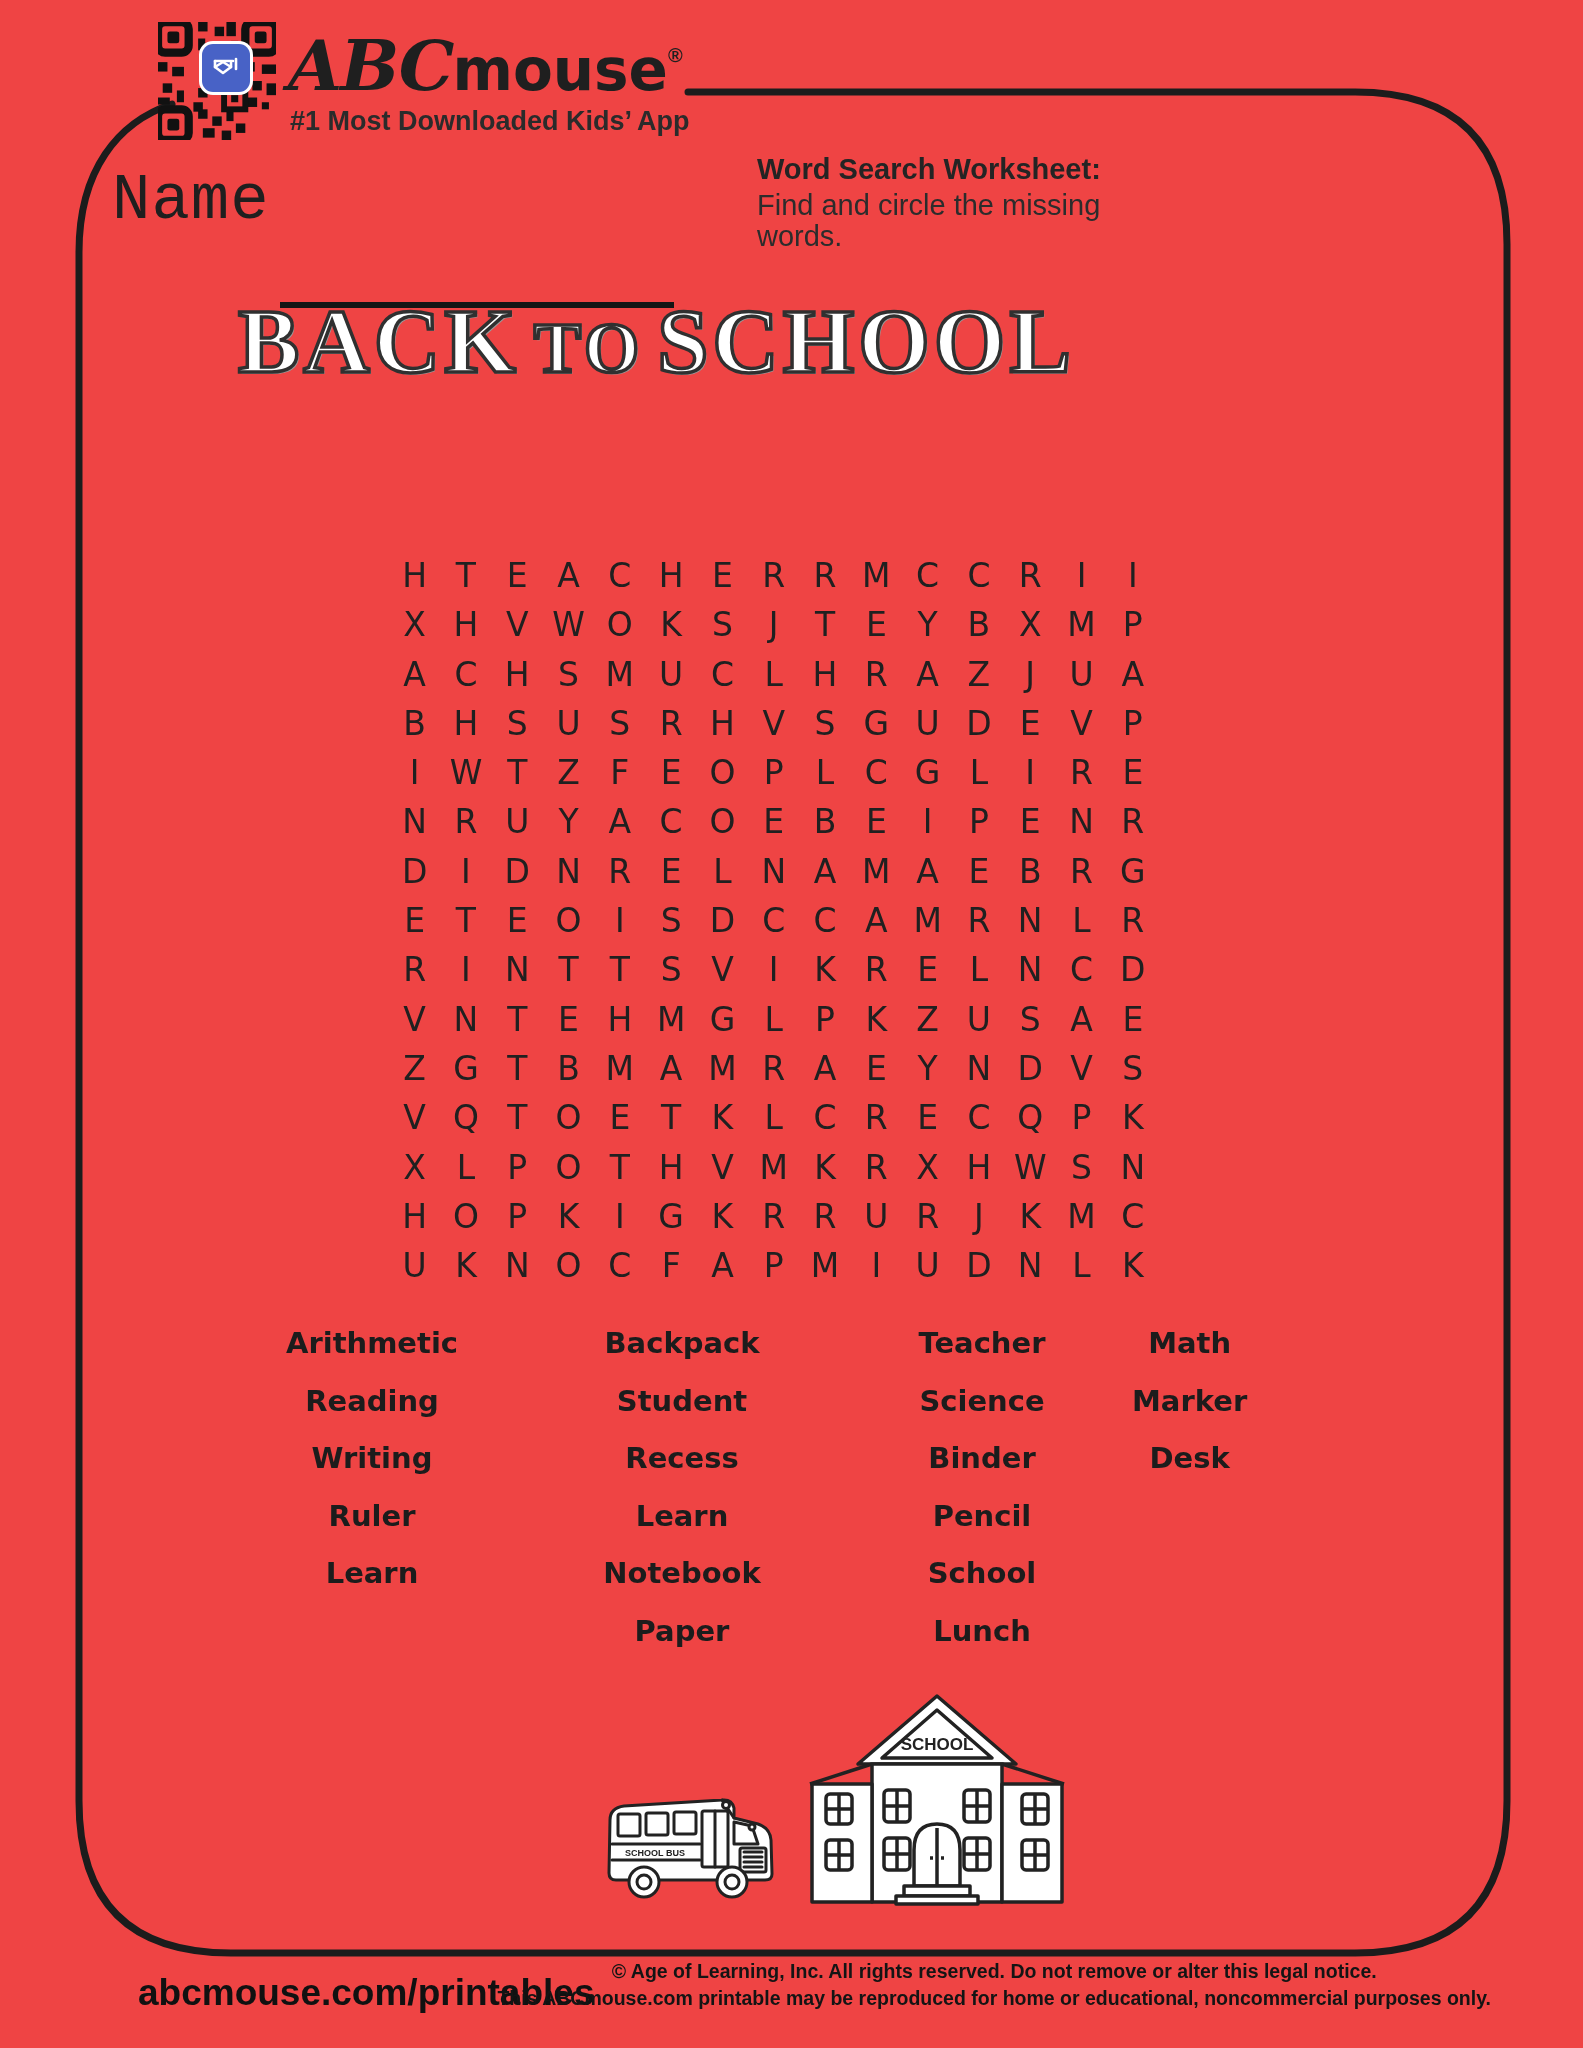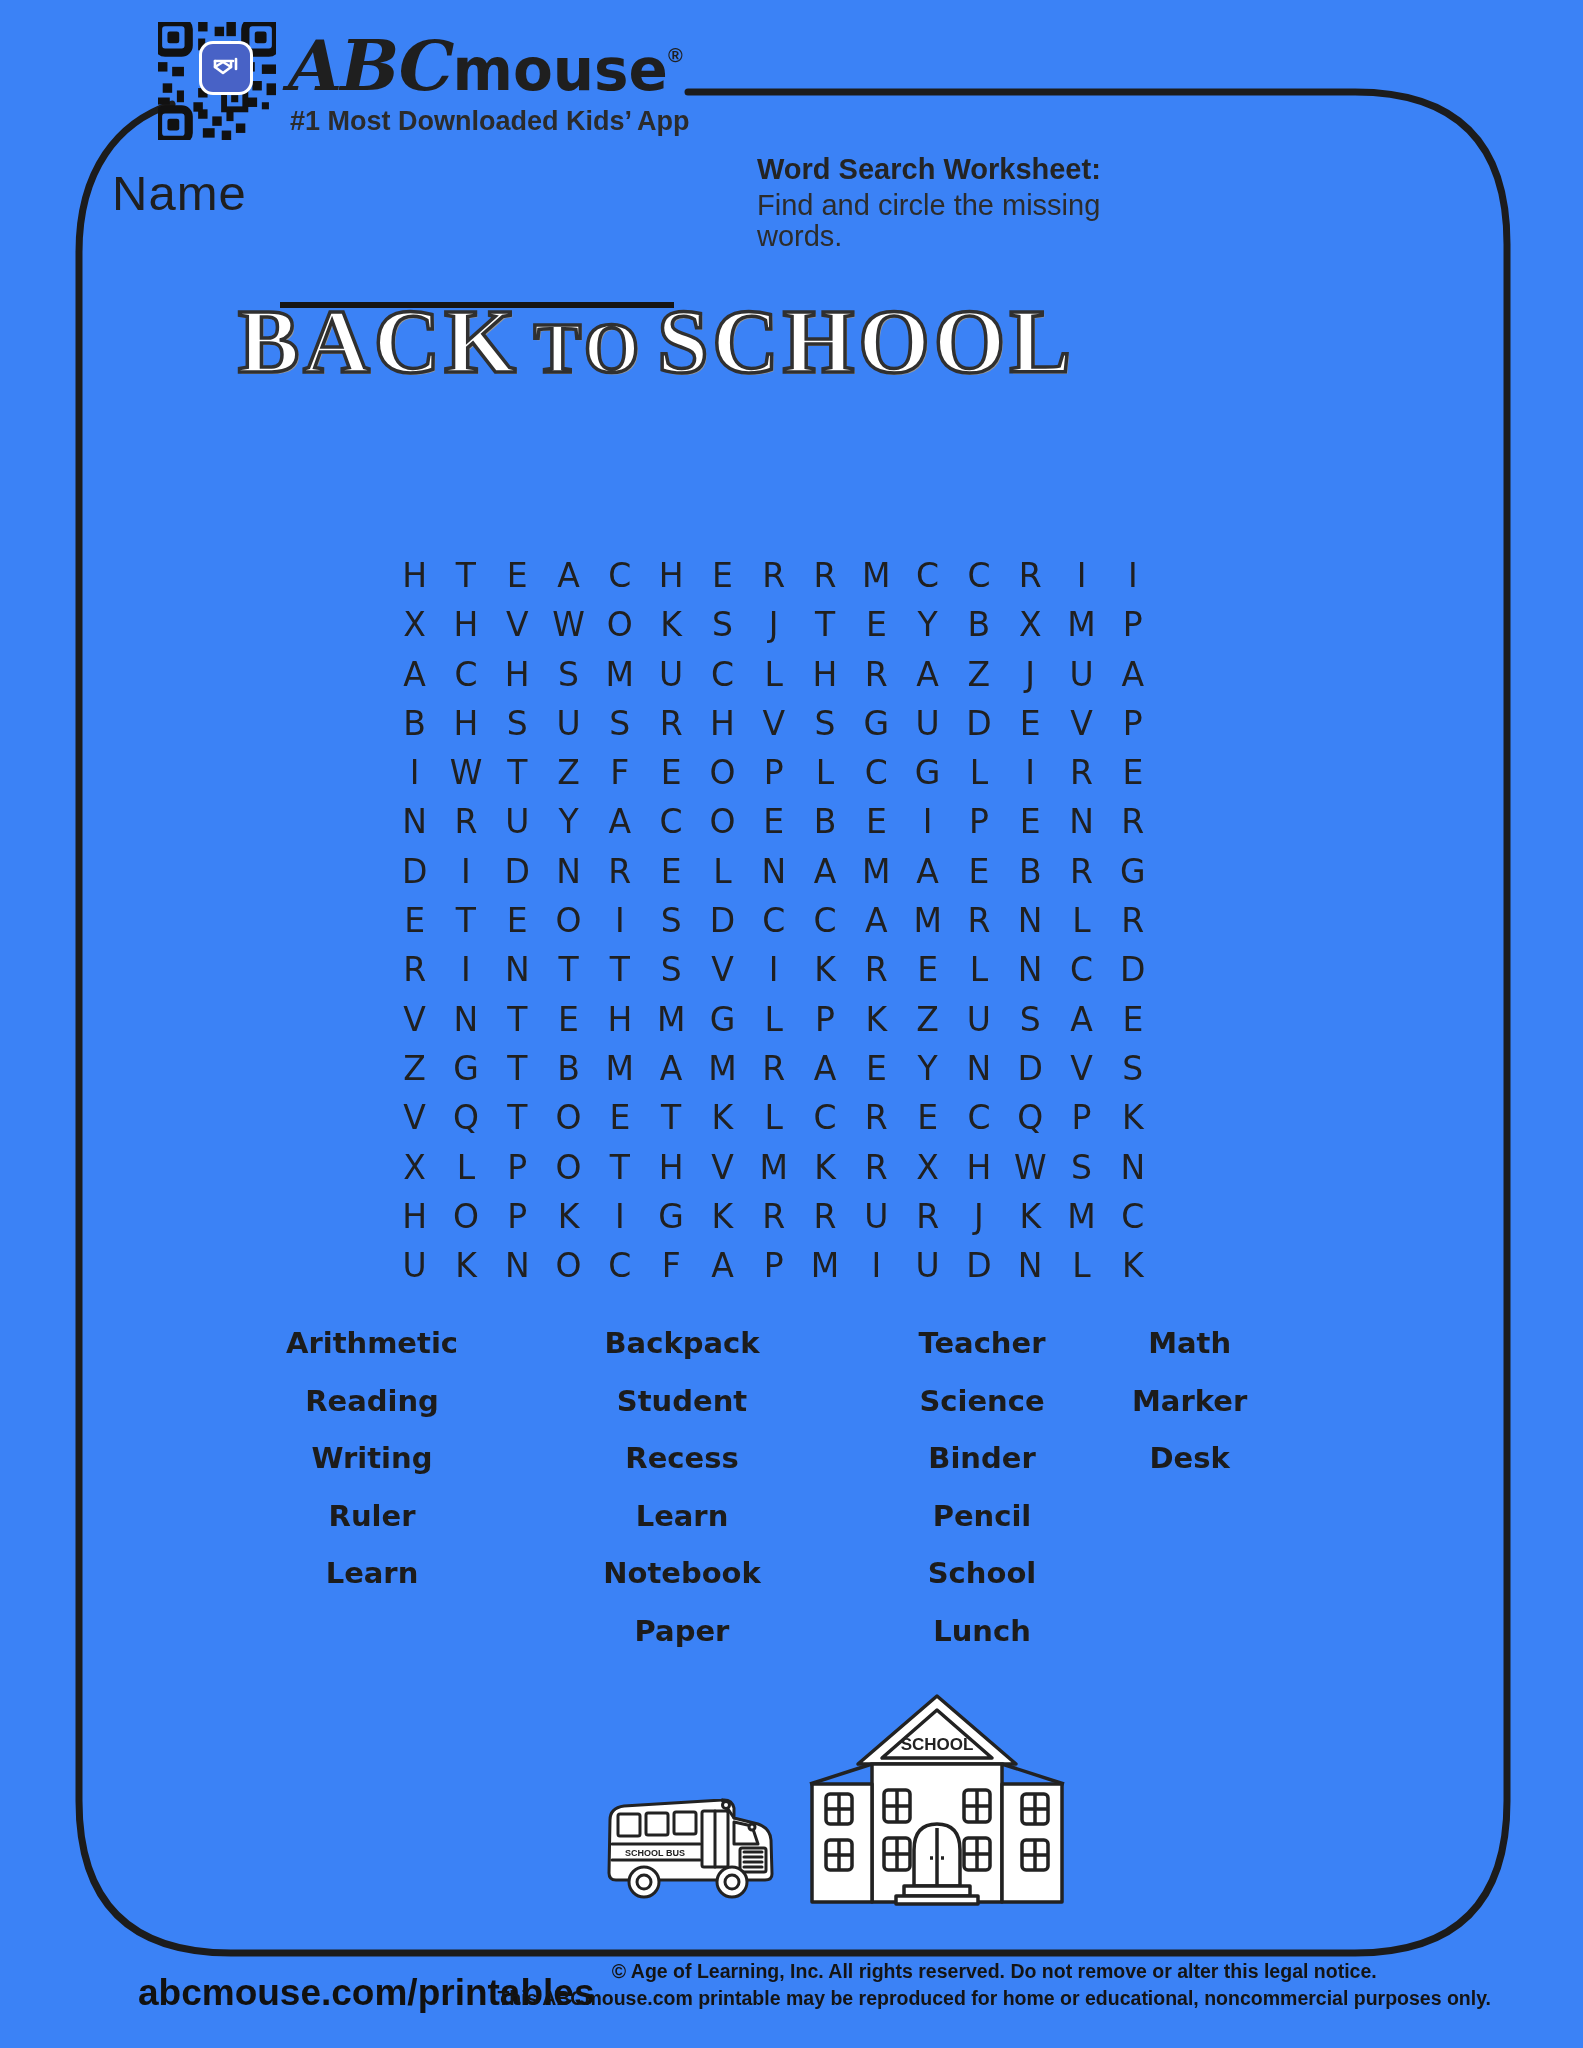--- a/index.html
+++ b/index.html
@@ -1,36 +1,36 @@
 <!DOCTYPE html>
 <html><head>
 <meta charset="utf-8">
 <style>
   html,body{margin:0;padding:0;background:#e8e8e8;}
-  .page{position:relative;width:1583px;height:2048px;background:#3b82f6;overflow:hidden;
+  .page{position:relative;width:1583px;height:2048px;background:#ef4444;overflow:hidden;
         font-family:"Liberation Sans",sans-serif;color:#1f1f1f;}
   svg{display:block;}
 
   
   .border-svg{position:absolute;left:0;top:0;}
 
   
   .logo{position:absolute;left:120px;top:10px;}
   .qr-wrap{position:absolute;left:38px;top:12px;width:118px;height:118px;}
   .app-icon{position:absolute;left:44px;top:22px;width:48px;height:48px;background:#4862c6;
             border-radius:11px;display:flex;align-items:center;justify-content:center;
             box-shadow:0 0 0 3px #ffffff;}
   .brand{position:absolute;left:168px;top:14px;white-space:nowrap;}
   .brand-abc{font-size:70px;font-weight:bold;letter-spacing:-2px;font-style:italic;font-family:"DejaVu Serif",serif;}
   .brand-mouse{font-size:58px;font-weight:bold;letter-spacing:0px;font-family:"DejaVu Sans",sans-serif;}
   .brand-reg{font-size:20px;font-weight:bold;vertical-align:28px;}
   .tagline{position:absolute;left:170px;top:96px;font-size:27px;font-weight:bold;color:#2b2b2b;white-space:nowrap;}
 
   
-  .name-label{position:absolute;left:112px;top:165px;font-size:49px;font-weight:300;letter-spacing:1px;}
+  .name-label{position:absolute;left:112px;top:165px;font-size:64px;font-weight:300;letter-spacing:1px;font-family:Liberation Mono, monospace;}
   .name-line{position:absolute;left:280px;top:302px;width:394px;height:6px;background:#151515;}
 
   
   .ws-title{position:absolute;left:757px;top:153px;font-size:29px;font-weight:bold;color:#242424;}
   .ws-instr{position:absolute;left:757px;top:190px;font-size:29px;color:#2c2c2c;line-height:1.08;}
 
   
   .banner{position:absolute;left:238px;top:288px;display:flex;align-items:baseline;white-space:nowrap;}
   .bubble{font-weight:bold;color:#ffffff;-webkit-text-stroke:3.5px #303030;
           text-shadow:2px 2px 0 #9a9a9a;letter-spacing:4px;font-family:Liberation Serif, serif;}

